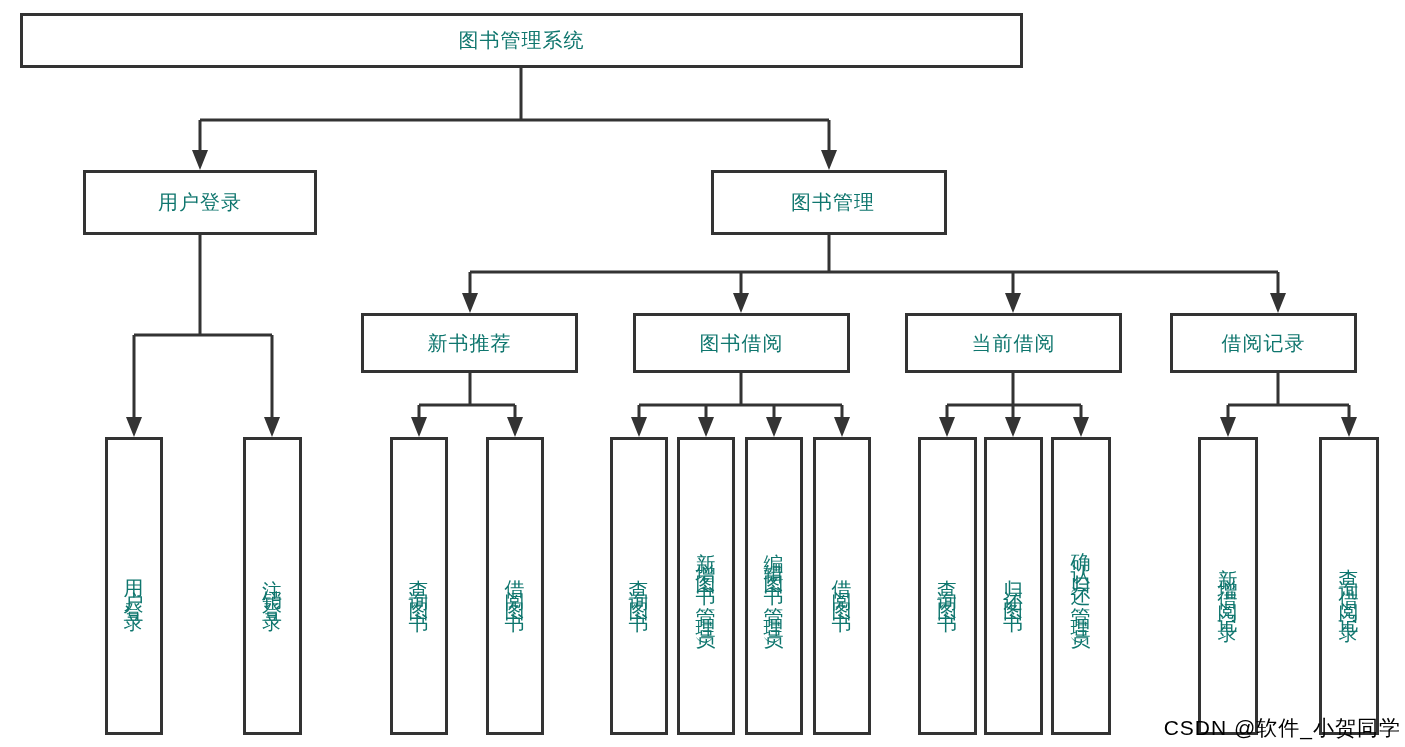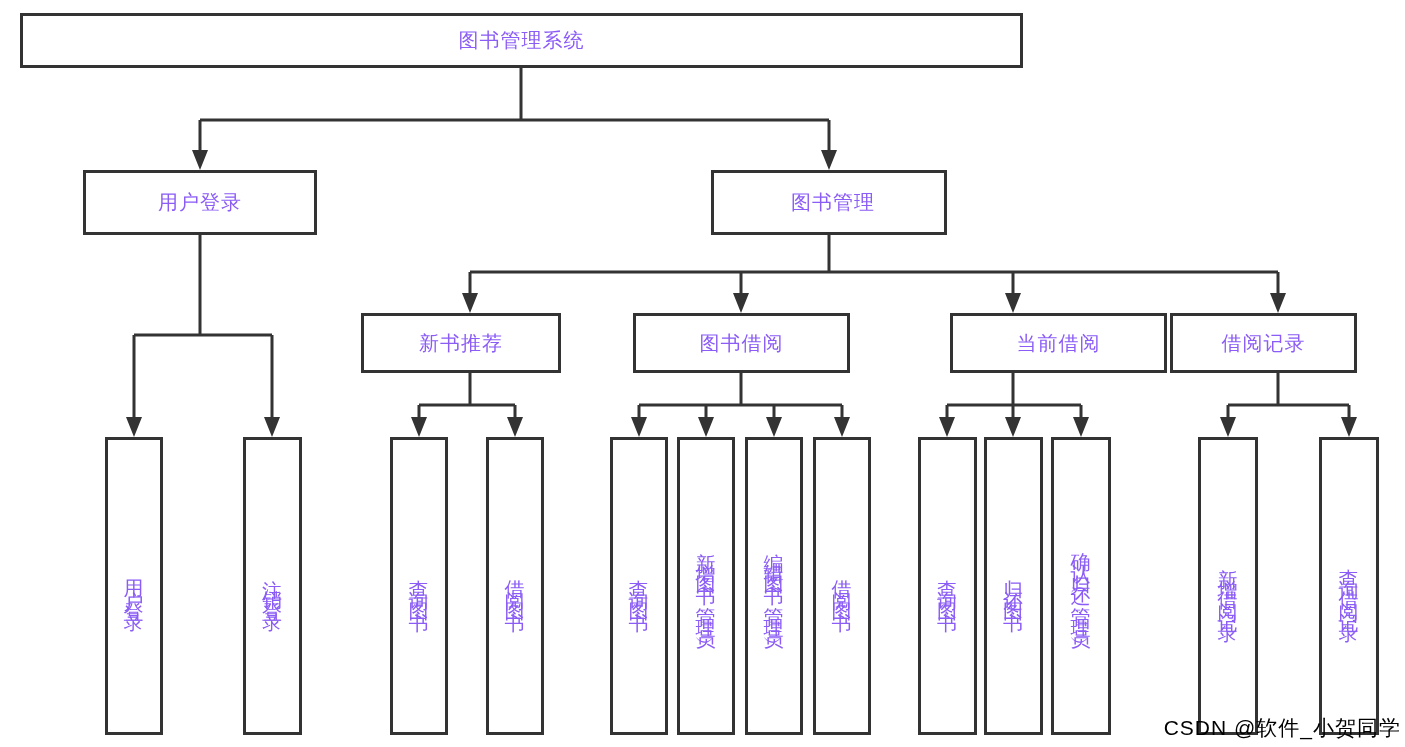--- a/index.html
+++ b/index.html
@@ -21,21 +21,21 @@
     z-index: 0;
   }
   .node {
     position: absolute;
     box-sizing: border-box;
     background: #ffffff;
     border: 3px solid #333333;
     display: flex;
     align-items: center;
     justify-content: center;
-    color: #8b5cf6;
+    color: #0f766e;
     z-index: 1;
   }
   .hbox {
     font-size: 20px;
     letter-spacing: 1px;
     white-space: nowrap;
   }
   .vbox .vtext {
     writing-mode: vertical-rl;
     text-orientation: mixed;
@@ -84,27 +84,27 @@
     <span>图书管理系统</span>
   </div>
 
   <div class="node hbox" style="left:83px; top:170px; width:234px; height:65px;">
     <span>用户登录</span>
   </div>
   <div class="node hbox" style="left:711px; top:170px; width:236px; height:65px;padding-left:8px;">
     <span>图书管理</span>
   </div>
 
-  <div class="node hbox" style="left:361px; top:313px; width:200px; height:60px;">
+  <div class="node hbox" style="left:361px; top:313px; width:217px; height:60px;">
     <span>新书推荐</span>
   </div>
   <div class="node hbox" style="left:633px; top:313px; width:217px; height:60px;">
     <span>图书借阅</span>
   </div>
-  <div class="node hbox" style="left:950px; top:313px; width:217px; height:60px;align-items:center;">
+  <div class="node hbox" style="left:905px; top:313px; width:217px; height:60px;align-items:center;">
     <span>当前借阅</span>
   </div>
   <div class="node hbox" style="left:1170px; top:313px; width:187px; height:60px;">
     <span>借阅记录</span>
   </div>
 
   <div class="node vbox" style="left:105px; top:437px; width:58px; height:298px;">
     <span class="vtext">用户登录</span>
   </div>
   <div class="node vbox" style="left:243px; top:437px; width:59px; height:298px;">

